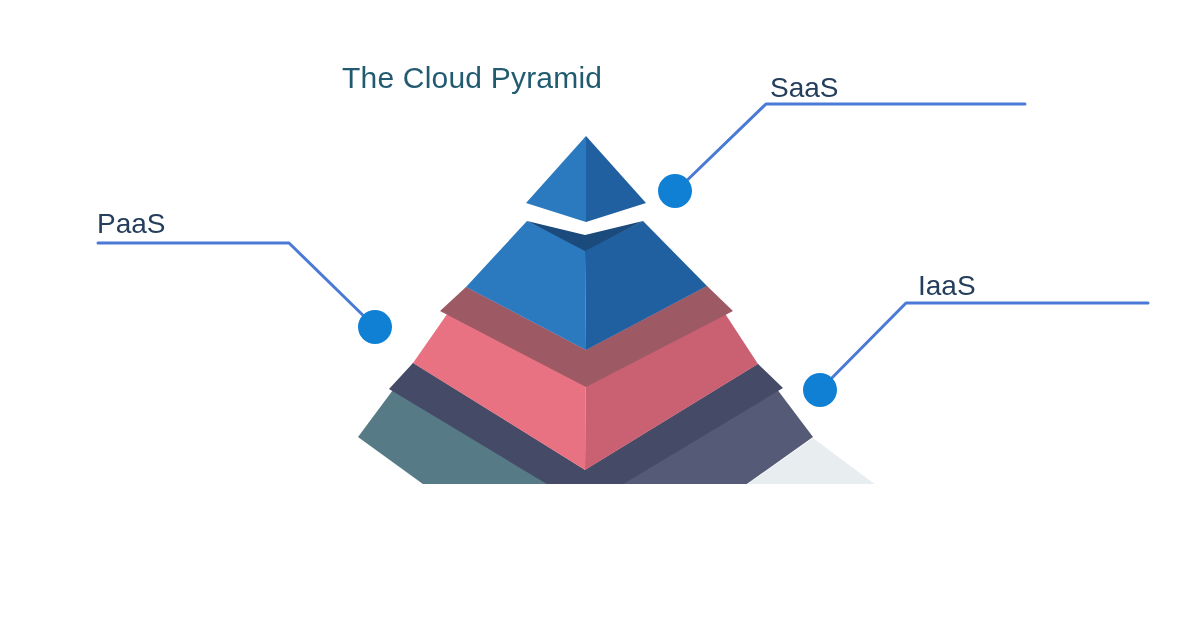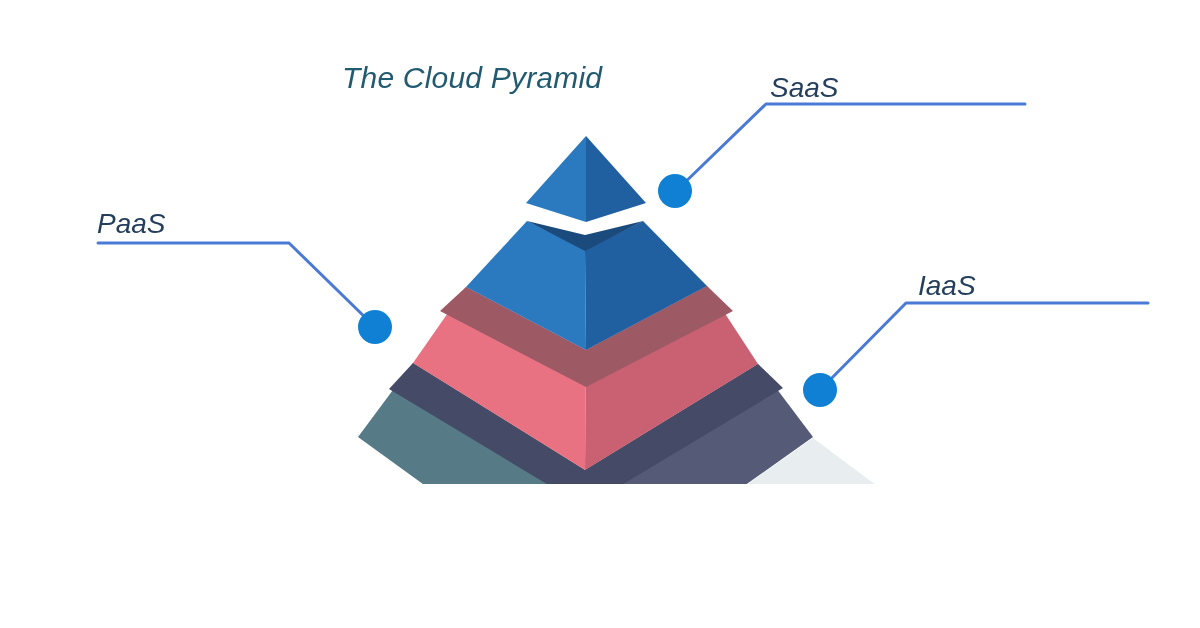--- a/index.html
+++ b/index.html
@@ -3,21 +3,20 @@
 <meta charset="utf-8">
 <style>
   html, body { margin: 0; padding: 0; background: #ffffff; }
   .stage {
     position: relative;
     width: 1200px;
     height: 484px;
     background: #ffffff;
     overflow: hidden;
     font-family: "Liberation Sans", sans-serif;
-    font-style: italic;
   }
   svg { display: block; }
   .title-text {
     font-family: "Liberation Sans", sans-serif;
     font-size: 30px;
     fill: #225b70;
     letter-spacing: 0.2px;
   }
   .callout-label {
     font-family: "Liberation Sans", sans-serif;

